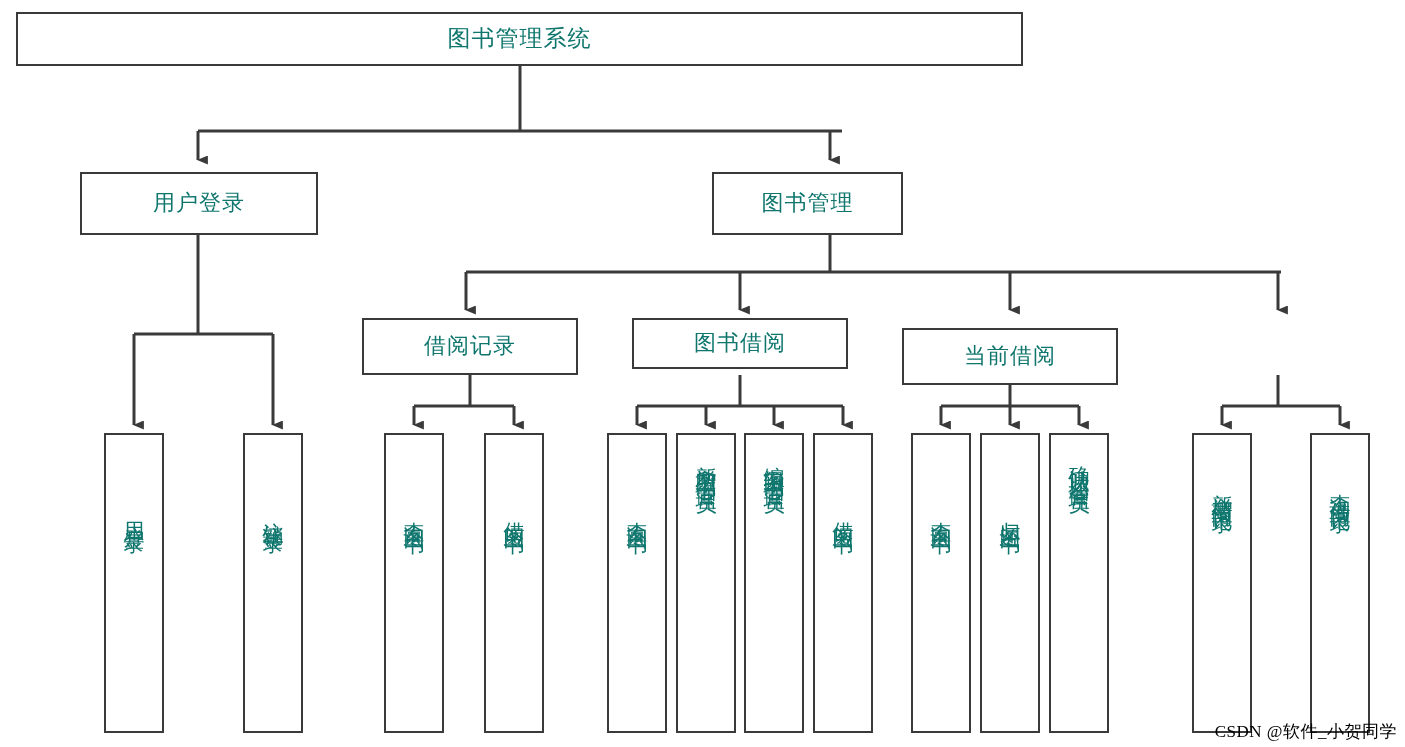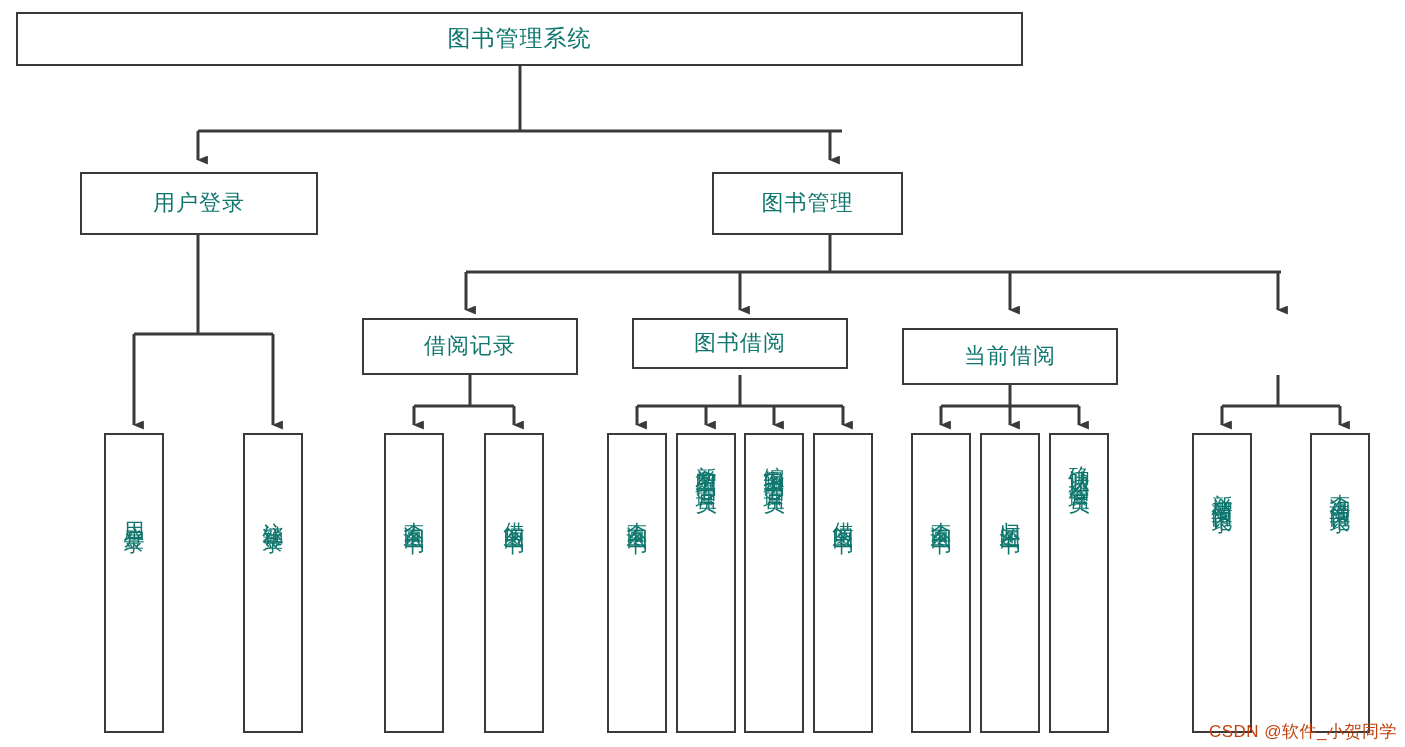--- a/index.html
+++ b/index.html
@@ -66,24 +66,24 @@
     margin-top: 30px;
   }
   .leaf-tall .vtext {
     margin-top: 2px;
   }
   #watermark {
     position: absolute;
     right: 8px;
     bottom: 4px;
     font-size: 17px;
-    color: #c2410c;
+    color: #000000;
     letter-spacing: 0.5px;
     white-space: nowrap;
-    font-family: Liberation Sans, sans-serif;
+    font-family: Liberation Serif, serif;
   }
 </style>
 </head>
 <body>
 
 <div id="canvas">
 
   <svg id="edges" viewBox="0 0 1405 747" xmlns="http://www.w3.org/2000/svg">
     <defs>
       <marker id="arrow" viewBox="0 0 10 12" refX="5" refY="11" markerWidth="9" markerHeight="11" orient="auto-start-reverse" markerUnits="userSpaceOnUse">

